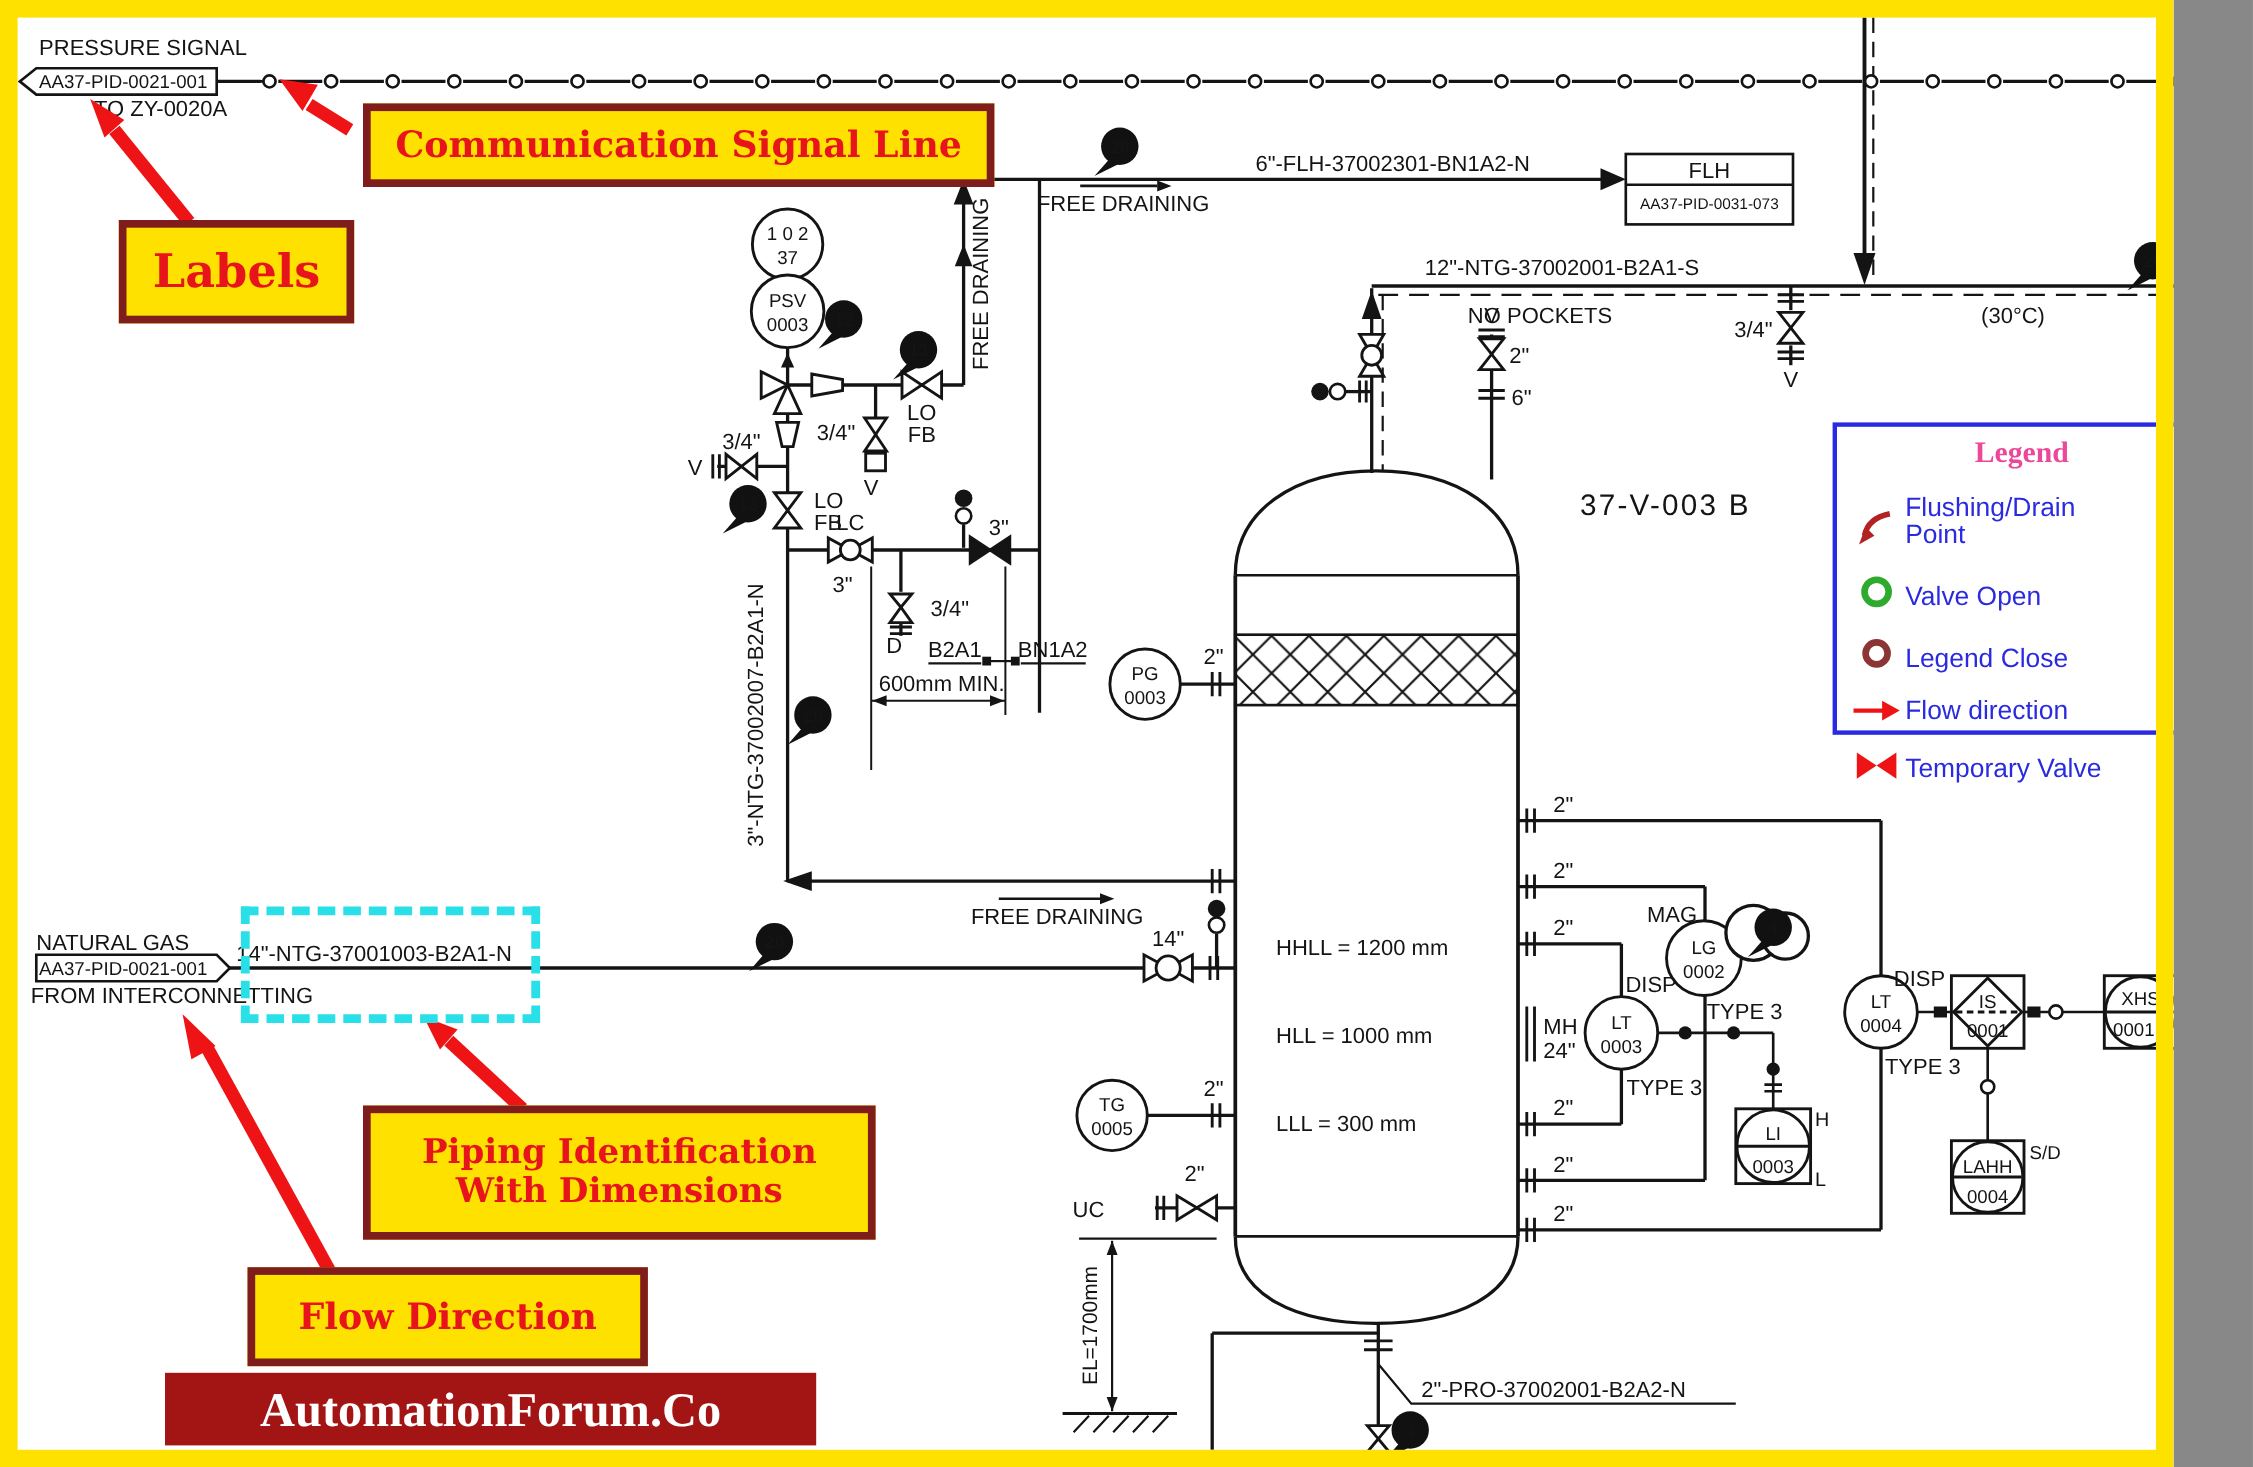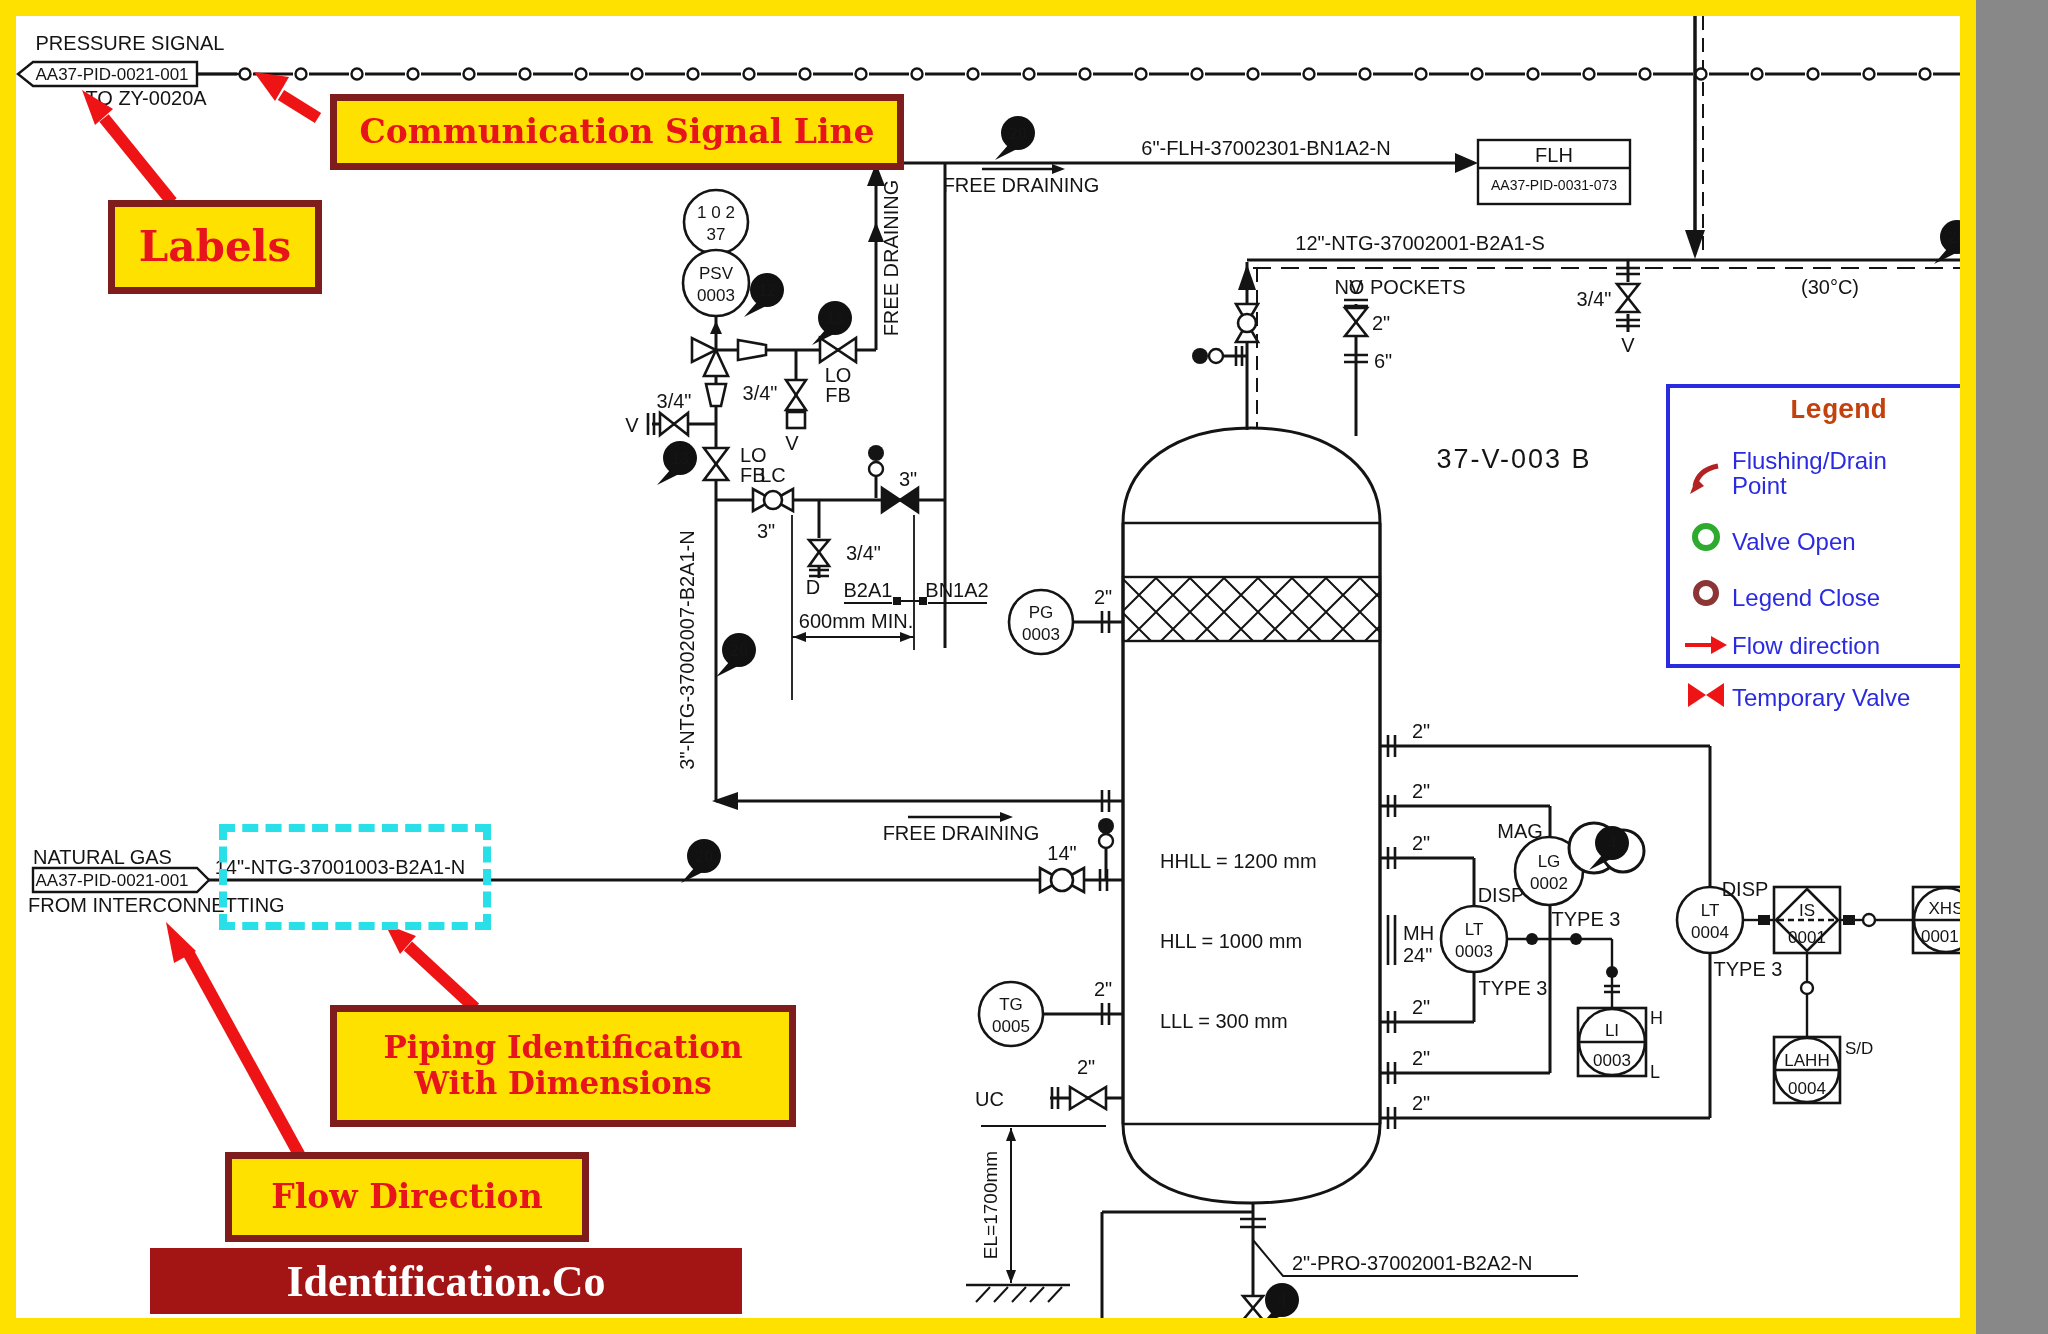--- a/index.html
+++ b/index.html
@@ -15,22 +15,22 @@
   .big{font-size:27px;text-anchor:middle;letter-spacing:2px;}
   
   .co{position:absolute;background:#ffe100;border:7px solid #7f1d1d;color:#e8141c;
       display:flex;align-items:center;justify-content:center;text-align:center;
       font-family:"DejaVu Serif",serif;font-weight:bold;z-index:40;line-height:1.15;}
   .watermark{position:absolute;left:150px;top:1248px;width:592px;height:66px;background:#a31414;
       color:#fff;font-family:"Liberation Serif",serif;font-weight:bold;font-size:44px;
       display:flex;align-items:center;justify-content:center;z-index:40;}
   .legend{position:absolute;left:1666px;top:384px;width:344px;height:284px;background:#fff;
       border:4px solid #2a2ae0;box-sizing:border-box;z-index:30;padding:6px 10px;}
-  .legend h3{margin:2px 0 6px 0;text-align:center;color:#c2410c;font-size:27px;
-      font-weight:bold;font-family:Liberation Mono, monospace;}
+  .legend h3{margin:2px 0 6px 0;text-align:center;color:#ec4899;font-size:27px;
+      font-weight:bold;font-family:Liberation Serif, serif;}
   .lrow{display:flex;align-items:flex-end;margin:22px 0;}
   .lic{width:52px;flex:0 0 52px;display:flex;justify-content:center;}
   .ltx{color:#2a2ae0;font-size:24px;line-height:1.05;}
   .cyanbox{position:absolute;left:219px;top:824px;width:256px;height:90px;
       border:8px dashed #29dfe8;z-index:35;}
 </style>
 </head>
 <body>
 
 <div class="stage">
@@ -492,21 +492,21 @@
 
 
 <div class="co" style="left:330px;top:94px;width:560px;height:62px;font-size:33px;">Communication Signal Line</div>
 <div class="co" style="left:108px;top:200px;width:200px;height:80px;font-size:42px;">Labels</div>
 <div class="co" style="left:330px;top:1005px;width:452px;height:108px;font-size:31px;flex-direction:column;">
   <div>Piping Identification</div>
   <div>With Dimensions</div>
 </div>
 <div class="co" style="left:225px;top:1152px;width:350px;height:76px;font-size:33px;">Flow Direction</div>
 
-<div class="watermark">Identification.Co</div>
+<div class="watermark">AutomationForum.Co</div>
 
 
 <div class="legend">
   <h3>Legend</h3>
   <div class="lrow">
     <span class="lic">
       <svg width="40" height="38">
             <path d="M32,6 Q12,10 9,26" stroke="#b22222" stroke-width="5" fill="none"></path>
             <polygon points="4,34 18,26 10,18" fill="#b22222"></polygon>
           </svg>

